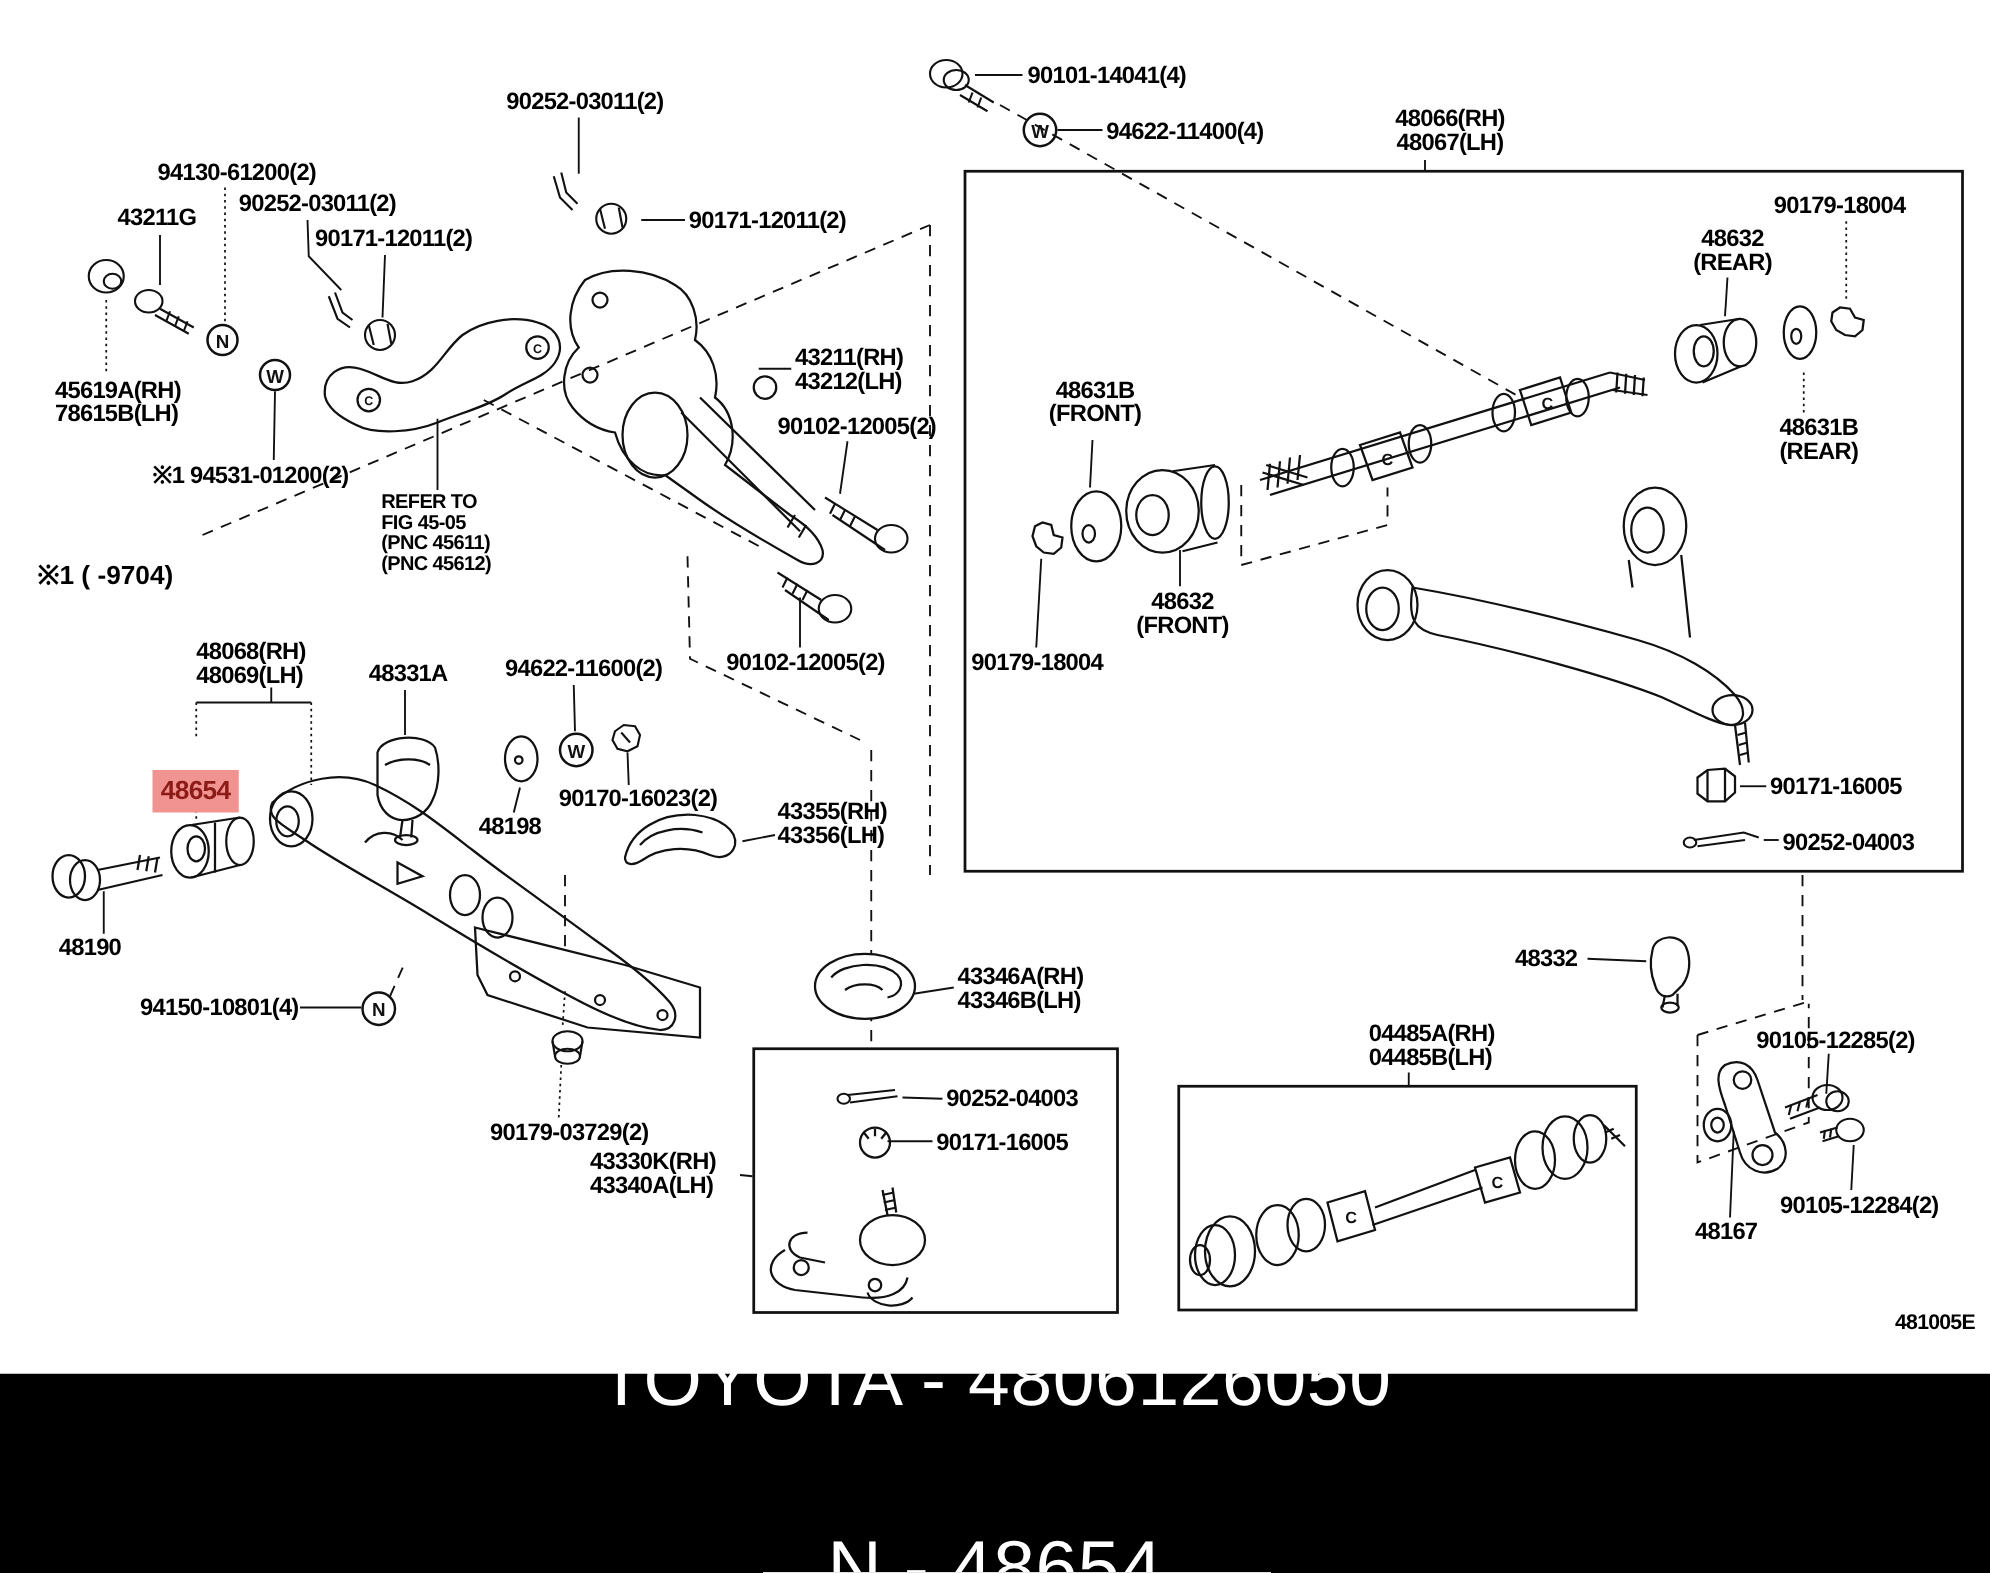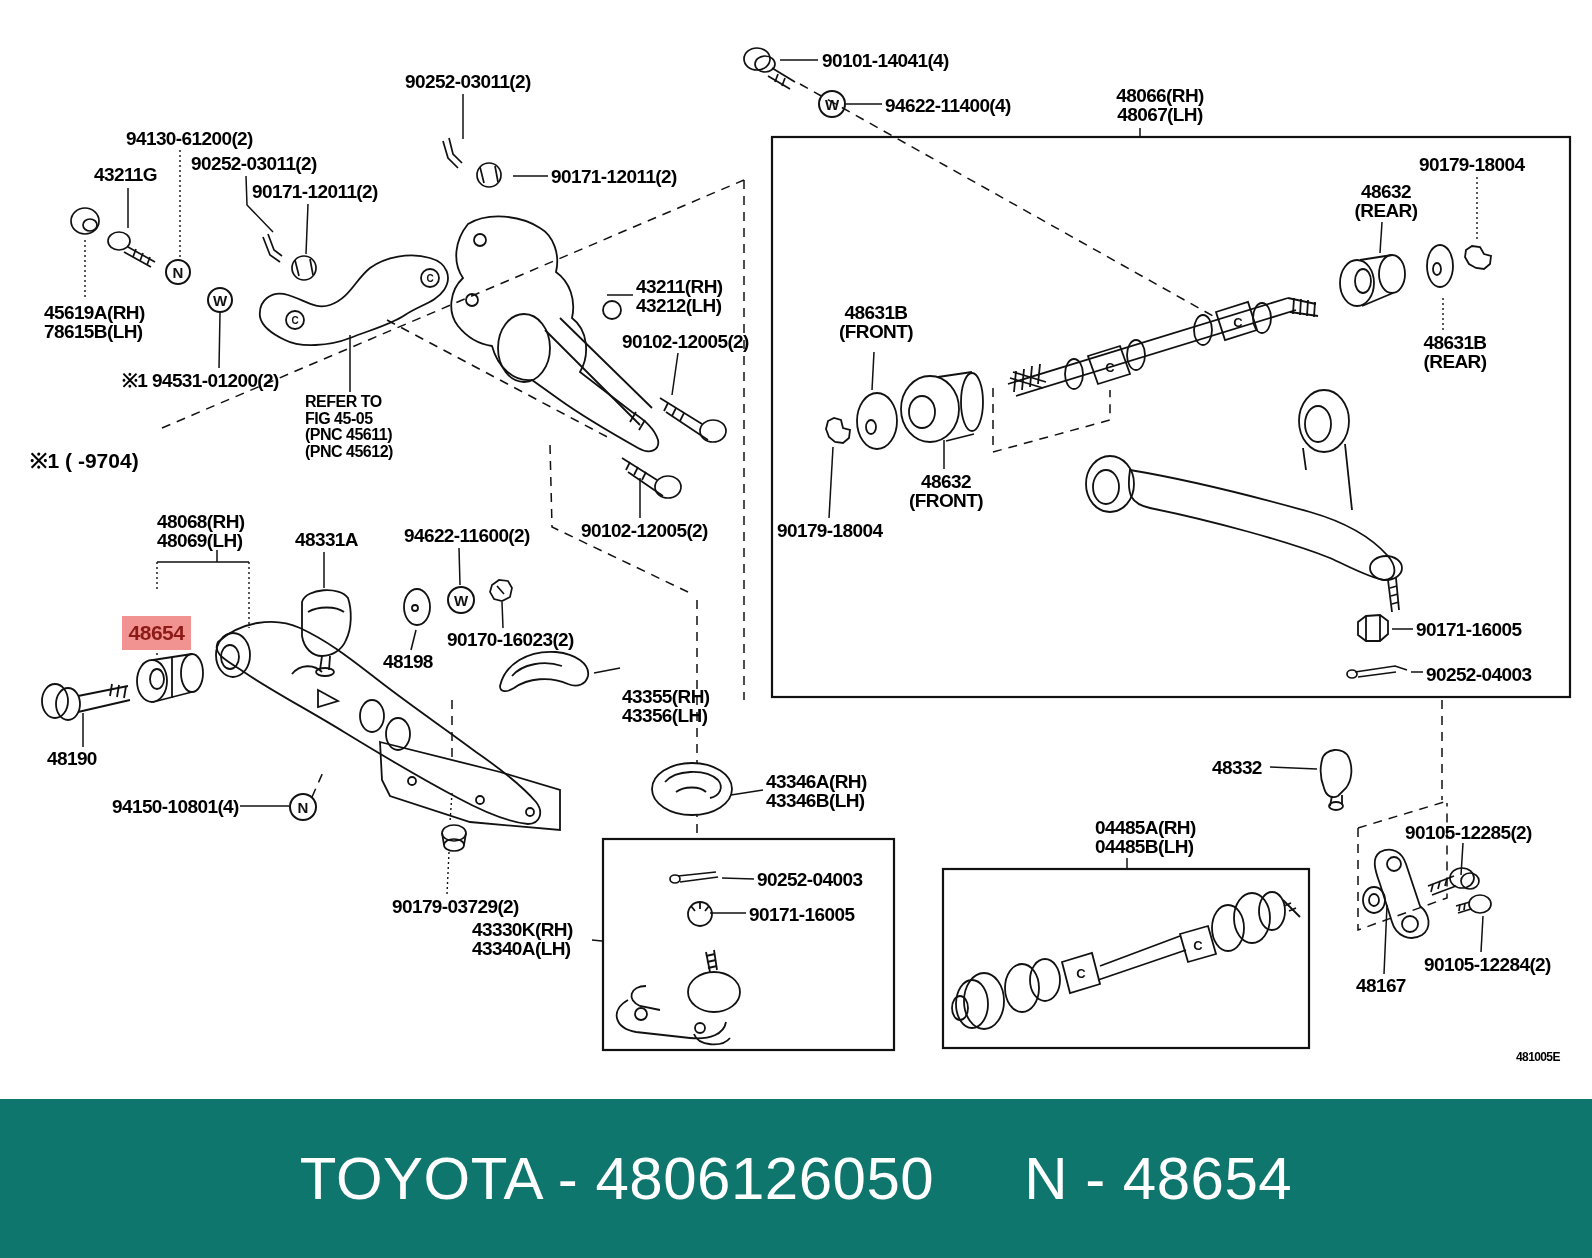--- a/index.html
+++ b/index.html
@@ -4,27 +4,27 @@
 <style>
   html,body{margin:0;padding:0;background:#fff;}
   #stage{position:relative;width:1592px;height:1258px;background:#ffffff;overflow:hidden;
          font-family:"Liberation Sans",sans-serif;}
   #art{position:absolute;left:0;top:0;}
   .lbl{position:absolute;font:bold 19px/19px "Liberation Sans",sans-serif;
        letter-spacing:-0.6px;color:#000;white-space:pre-line;}
   .ctr{text-align:center;}
   .sm{font-size:16px;line-height:16.5px;letter-spacing:-0.5px;}
   .note{font-size:21px;letter-spacing:0;}
-  .code{font-size:12px;font-weight:bold;}
+  .code{font-size:17px;font-weight:bold;}
   .hl{position:absolute;left:122px;top:588px;width:69px;height:34px;
       background:#f19390;color:#8c1b17;text-align:center;
       font:bold 21px/34px "Liberation Sans",sans-serif;letter-spacing:-0.5px;margin-top:28px;}
-  #banner{position:absolute;left:0;top:1099px;width:1592px;height:159px;background:#0f766e;
+  #banner{position:absolute;left:0;top:1099px;width:1592px;height:159px;background:#000000;
           display:flex;align-items:center;justify-content:center;gap:90px;
-          color:#ffffff;font:400 60px/60px "Liberation Sans",sans-serif;letter-spacing:0.5px;}
+          color:#ffffff;font:400 60px/60px "Liberation Sans",sans-serif;letter-spacing:0.5px;flex-direction:column;}
   svg text{font-family:"Liberation Sans",sans-serif;font-weight:bold;fill:#111;stroke:none;}
 </style>
 </head>
 <body>
 
 <div id="stage">
 
   <svg id="art" width="1592" height="1099" viewBox="0 0 1592 1099">
 
     <g stroke="#111" stroke-width="2.2" fill="none">
@@ -381,21 +381,21 @@
   <div class="lbl" style="left:777px;top:521px">90179-18004</div>
   <div class="lbl" style="left:581px;top:521px">90102-12005(2)</div>
   <div class="lbl note" style="left:30px;top:451px">※1 (      -9704)</div>
   <div class="lbl" style="left:157px;top:512px">48068(RH)
 48069(LH)</div>
   <div class="lbl" style="left:295px;top:530px">48331A</div>
   <div class="lbl" style="left:404px;top:526px">94622-11600(2)</div>
   <div class="hl">48654</div>
   <div class="lbl" style="left:447px;top:630px">90170-16023(2)</div>
   <div class="lbl" style="left:383px;top:652px">48198</div>
-  <div class="lbl" style="left:622px;top:687px">43355(RH)
+  <div class="lbl" style="left:622px;top:640px">43355(RH)
 43356(LH)</div>
   <div class="lbl" style="left:1416px;top:620px">90171-16005</div>
   <div class="lbl" style="left:1426px;top:665px">90252-04003</div>
   <div class="lbl" style="left:47px;top:749px">48190</div>
   <div class="lbl" style="left:112px;top:797px">94150-10801(4)</div>
   <div class="lbl" style="left:766px;top:772px">43346A(RH)
 43346B(LH)</div>
   <div class="lbl" style="left:1212px;top:758px">48332</div>
   <div class="lbl" style="left:1095px;top:818px">04485A(RH)
 04485B(LH)</div>

